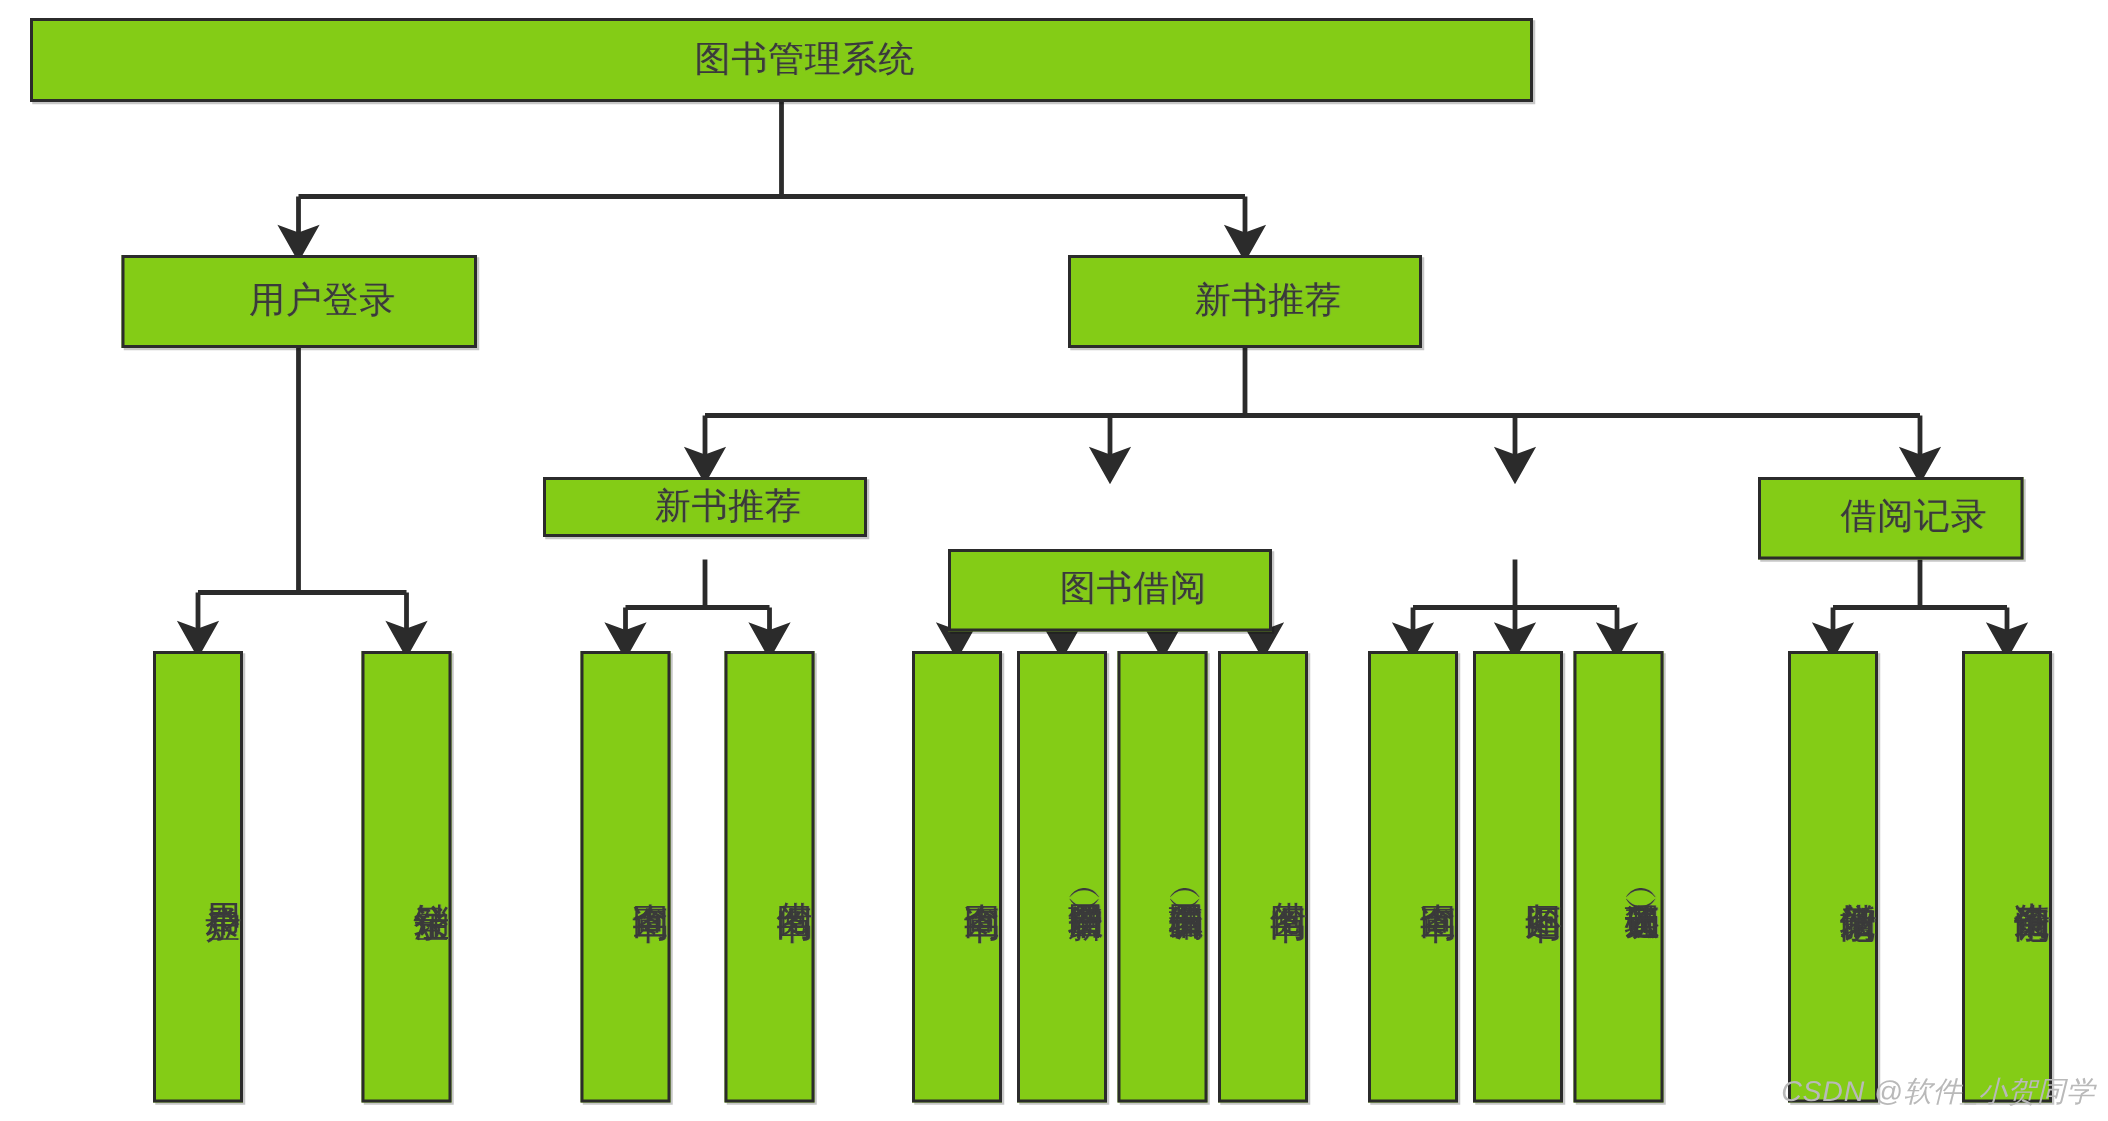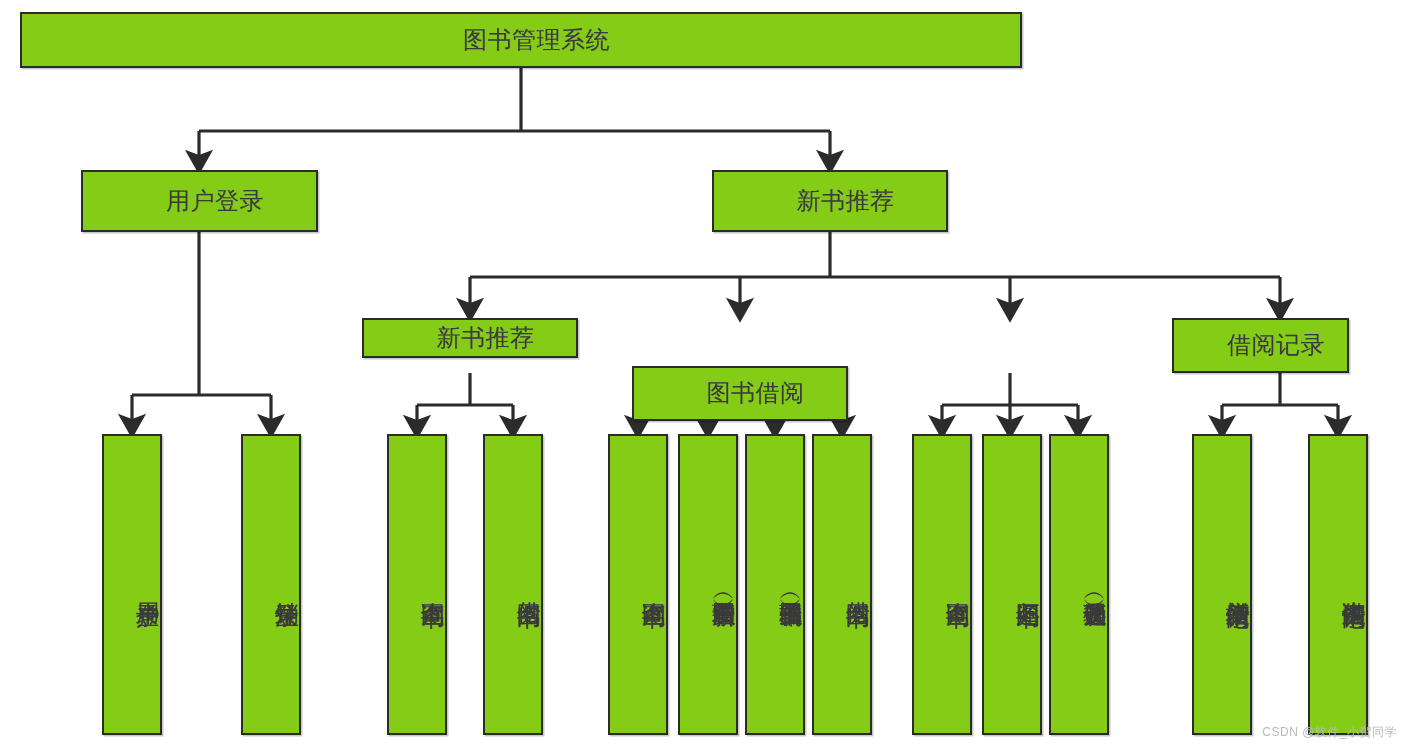--- a/index.html
+++ b/index.html
@@ -62,24 +62,25 @@
   .node.leaf.tight .node-label {
     font-size: 23px;
     letter-spacing: 0px;
     line-height: 1.1;
   }
   #watermark {
     position: absolute;
     right: 8px;
     bottom: 6px;
     color: #b9b9b9;
-    font-size: 12px;
+    font-size: 19px;
     letter-spacing: 0.5px;
     white-space: nowrap;
     user-select: none;
+    font-style: italic;
   }
 </style>
 </head>
 <body>
 
 <div id="diagram-root">
 
   <svg id="edge-layer" viewBox="0 0 1405 747" xmlns="http://www.w3.org/2000/svg">
     <defs>
       <marker id="arrow" markerWidth="10" markerHeight="10" refX="4.2" refY="5" orient="auto" markerUnits="strokeWidth">

